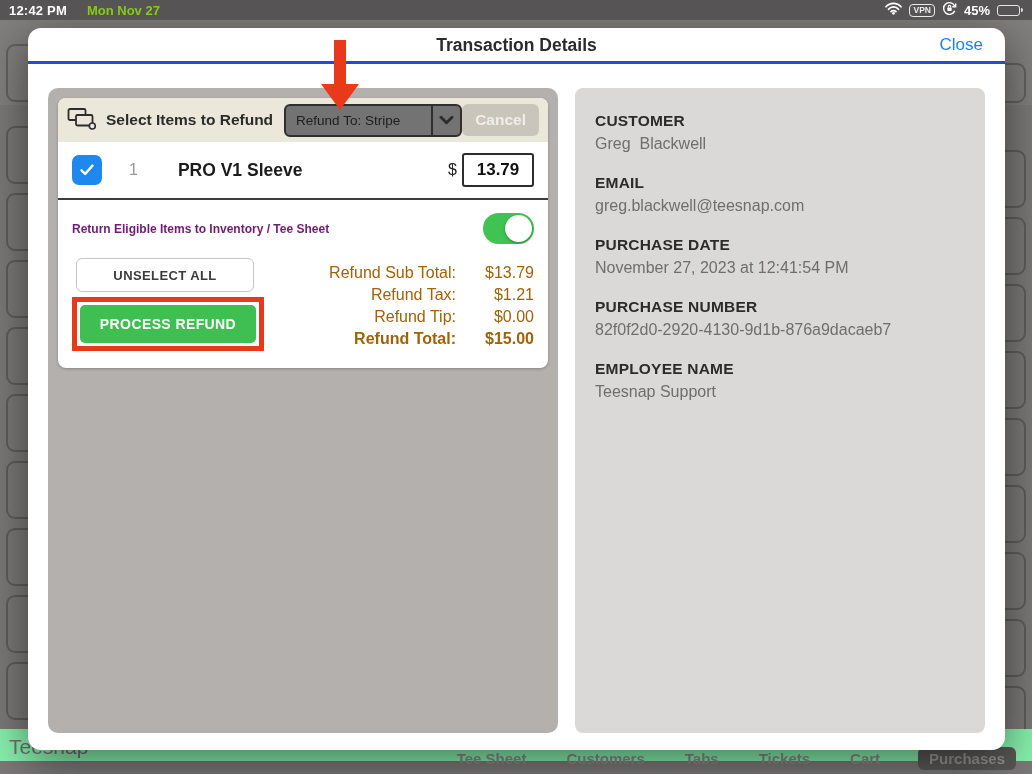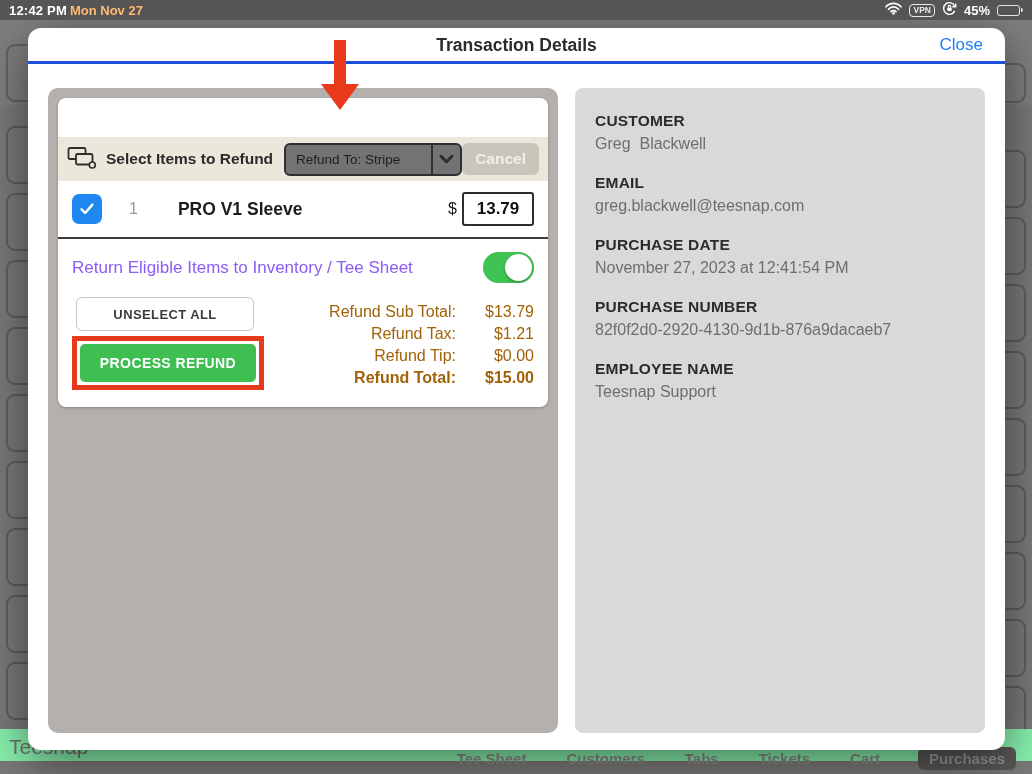--- a/index.html
+++ b/index.html
@@ -3,21 +3,21 @@
 <meta charset="utf-8">
 <style>
   * { margin:0; padding:0; box-sizing:border-box; }
   html,body { width:1032px; height:774px; overflow:hidden; }
   body { font-family:"Liberation Sans", sans-serif; background:#7b7977; position:relative; }
 
   
   .status-bar { position:absolute; top:0; left:0; width:100%; height:20px; background:#565454;
     display:flex; align-items:center; padding:0 9px; color:#fff; font-size:13px; font-weight:bold; z-index:60; }
   .sb-time { letter-spacing:.2px;text-align:right; }
-  .sb-date { margin-left:3px; color:#fdba74; }
+  .sb-date { margin-left:20px; color:#84cc16; }
   .sb-right { margin-left:auto; display:flex; align-items:center; gap:7px; }
   .vpn-badge { font-size:8.5px; font-weight:bold; border:1px solid #eceae9; border-radius:4px;
     padding:0px 3px; line-height:11px; color:#eceae9; }
   .battery { display:flex; align-items:center; gap:1px; }
   .battery-body { width:23px; height:11px; border:1px solid rgba(255,255,255,.85); border-radius:3px; padding:1px; }
   .battery-fill { height:100%; width:45%; background:#edc63e; border-radius:1.5px; }
   .battery-nub { width:2px; height:4px; background:rgba(255,255,255,.85); border-radius:0 2px 2px 0; }
 
   
   .bg-band { position:absolute; top:20px; left:0; width:100%; height:85px; background:rgba(255,255,255,.05); }
@@ -37,21 +37,21 @@
   .modal-header { position:relative; height:36px; border-bottom:3px solid #1d4ed8; }
   .modal-title { position:absolute; left:0; right:0; top:7px; text-align:center;
     font-size:17.5px; font-weight:bold; color:#2b2b2b; }
   .close-btn { position:absolute; right:22px; top:7px; font-size:17px; color:#1d80f5; cursor:pointer; }
 
   
   .refund-panel { position:absolute; left:20px; top:60px; width:510px; height:645px;
     background:#b3b0ad; border-radius:10px; }
   .refund-card { margin:10px; background:#fff; border-radius:8px; overflow:hidden;
     box-shadow:0 1px 3px rgba(0,0,0,.25); }
-  .card-header { background:#ece7db; display:flex; align-items:center; padding:6px 9px; height:44px;margin-top:39px; }
+  .card-header { background:#ece7db; display:flex; align-items:center; padding:6px 9px; height:44px; }
   .ch-title { font-size:15.5px; font-weight:bold; color:#2b2b2b; margin-left:9px; white-space:nowrap; }
   .dropdown { display:flex; align-items:stretch; height:33px; background:#737373; border:2px solid #2f2f2f;
     border-radius:6px; overflow:hidden; margin-left:11px; cursor:pointer; }
   .dd-text { display:flex; align-items:center; padding:0 10px; font-size:13.5px; color:#1e1e1e; width:146px; }
   .dd-chev { width:30px; border-left:2px solid #2f2f2f; display:flex; align-items:center; justify-content:center; }
   .cancel-btn { margin-left:auto; background:#cac5bb; color:#f0eee7; font-weight:bold; font-size:15.5px;
     border:none; border-radius:6px; padding:7px 13px; cursor:pointer; }
 
   .item-row { display:flex; align-items:center; padding:11px 14px; }
   .checkbox { width:30px; height:30px; background:#1e87f0; border-radius:7px;
@@ -59,21 +59,21 @@
   .item-qty { margin-left:27px; font-size:16px; color:#9a9896; }
   .item-name { margin-left:40px; font-size:17.5px; font-weight:bold; color:#1c1c1c; }
   .item-price-group { margin-left:auto; display:flex; align-items:center; gap:5px; }
   .currency { font-size:16px; color:#1c1c1c; }
   .price-box { width:72px; height:34px; border:2px solid #2d2d2d; border-radius:3px;
     display:flex; align-items:center; justify-content:center; font-size:17px; font-weight:bold; color:#111; }
 
   .divider { height:2px; background:#3c3c3c; }
 
   .toggle-row { display:flex; align-items:center; padding:13px 14px 10px; }
-  .toggle-label { font-size:17px; color:#8b5cf6; flex:1; }
+  .toggle-label { font-size:12px; color:#701a75; flex:1;font-weight:bold; }
   .toggle { position:relative; width:51px; height:31px; background:#3fc453; border-radius:16px; cursor:pointer; }
   .toggle-knob { position:absolute; right:2px; top:2px; width:27px; height:27px; background:#fff;
     border-radius:50%; box-shadow:0 1px 3px rgba(0,0,0,.35); }
 
   .actions { display:flex; padding:4px 14px 16px; }
   .btn-col { width:192px; }
   .unselect-btn { width:178px; margin-left:4px; height:34px; background:#fff; border:1.5px solid #c6c5c3;
     border-radius:6px; font-family:inherit; font-size:13px; font-weight:bold; color:#3c3c3c;
     letter-spacing:.4px; cursor:pointer; }
   .red-outline { margin-top:5px; border:5px solid #e7391b; padding:3px; width:192px; }

